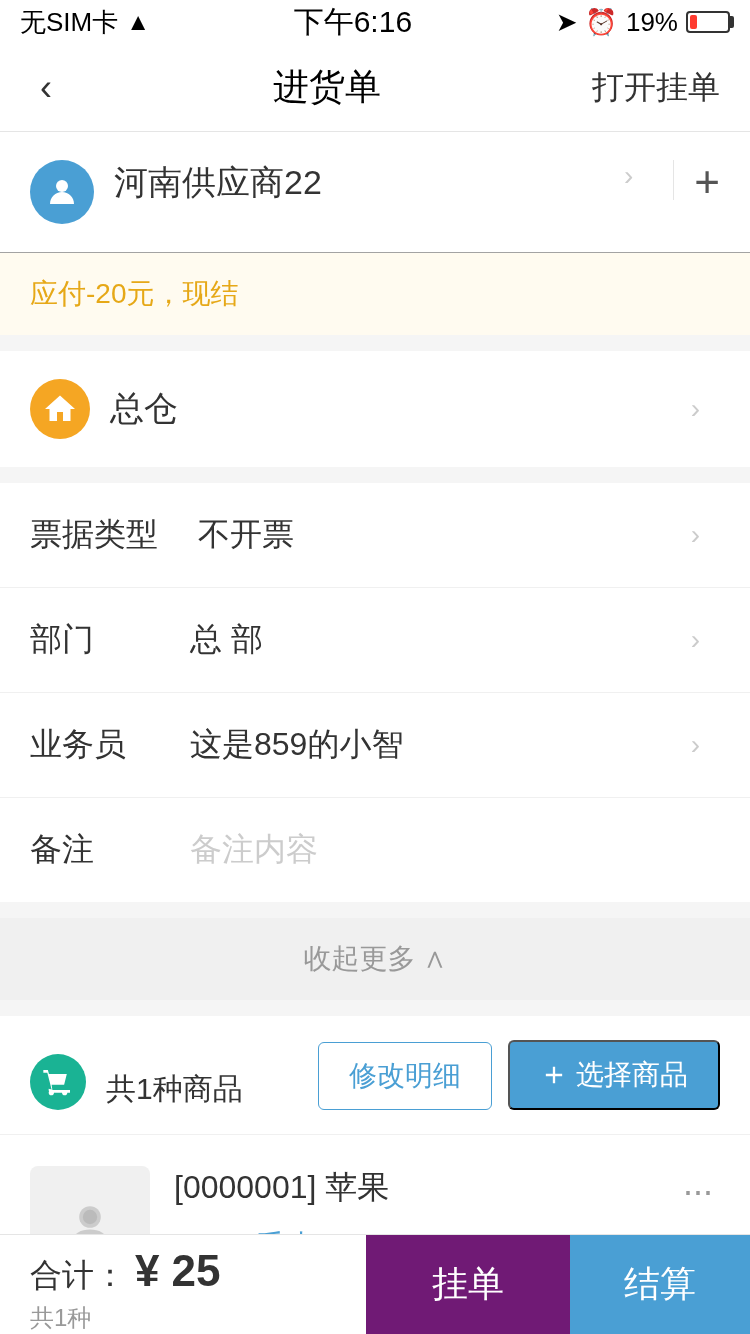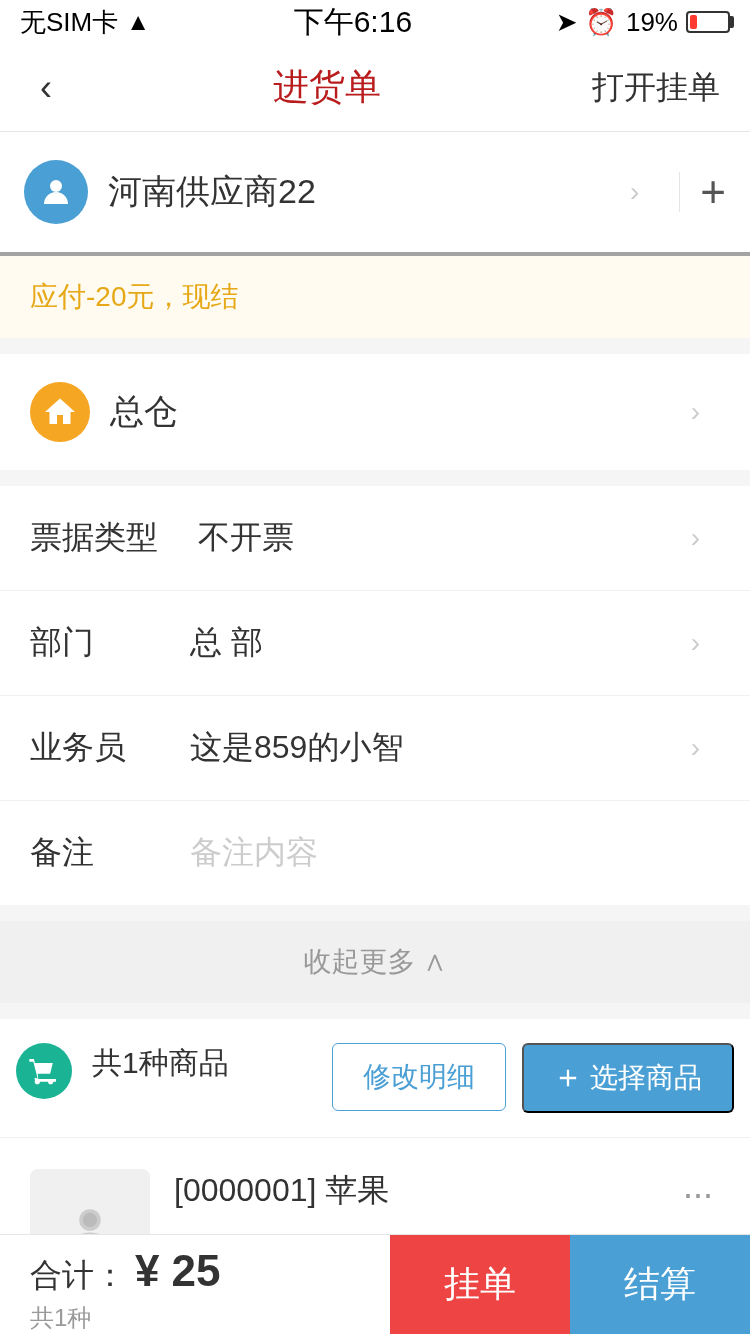--- a/index.html
+++ b/index.html
@@ -82,21 +82,21 @@
     }
     .nav-back {
       font-size: 36px;
       color: #333;
       cursor: pointer;
       padding: 10px;
     }
     .nav-title {
       font-size: 36px;
       font-weight: 500;
-      color: #b91c1c;
+      color: #000000;
     }
     .nav-action {
       font-size: 32px;
       color: #333;
       cursor: pointer;
     }
 
     
     .content {
       width: 100%;
@@ -105,23 +105,22 @@
 
     
     .card {
       background: #fff;
       margin-bottom: 16px;
     }
 
     
     .supplier-row {
       display: flex;
-      align-items: center;
-      padding: 28px 24px;
-      border-bottom: 4px solid #a3a3a3;
+      padding: 28px 30px;
+      border-bottom: 1px solid #a3a3a3;
     }
     .supplier-avatar {
       width: 64px;
       height: 64px;
       border-radius: 50%;
       background: #4a9fd4;
       display: flex;
       align-items: center;
       justify-content: center;
       margin-right: 20px;
@@ -228,22 +227,22 @@
       font-size: 28px;
       color: #999;
       cursor: pointer;
       margin-bottom: 16px;
     }
 
     
     .products-header {
       background: #fff;
       display: flex;
-      align-items: flex-start;
-      padding: 24px 16px;
+      align-items: flex-end;
+      padding: 24px 30px;
       border-bottom: 1px solid #f0f0f0;
     }
     .products-icon {
       width: 56px;
       height: 56px;
       border-radius: 50%;
       background: #1ab394;
       display: flex;
       align-items: center;
       justify-content: center;
@@ -347,22 +346,22 @@
       font-weight: 600;
       color: #333;
       display: inline;
     }
     .total-count {
       font-size: 24px;
       color: #999;
       margin-top: 4px;
     }
     .btn-suspend {
-      width: 180px;
-      background: #ef4444;
+      width: 204px;
+      background: #701a75;
       color: #fff;
       font-size: 36px;
       display: flex;
       align-items: center;
       justify-content: center;
       cursor: pointer;
     }
     .btn-checkout {
       width: 180px;
       background: #4a9fd4;

